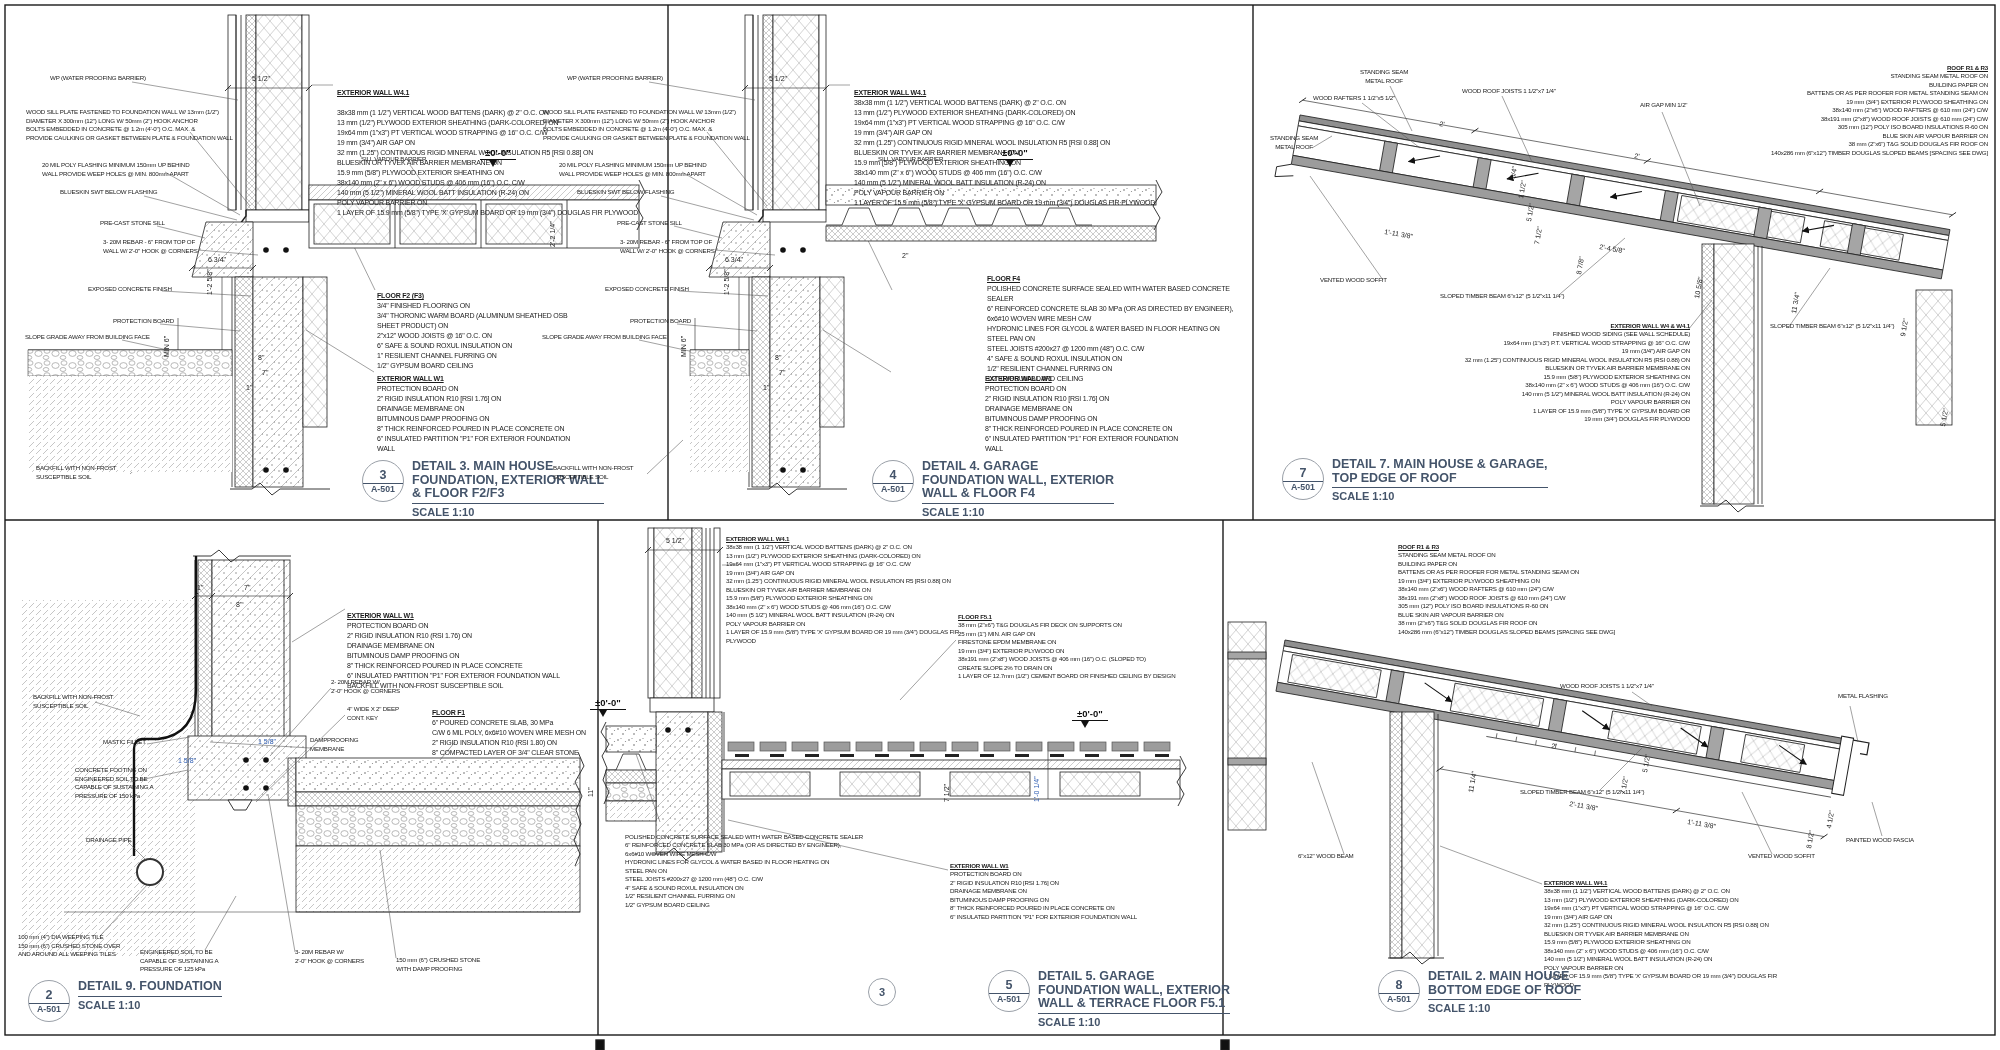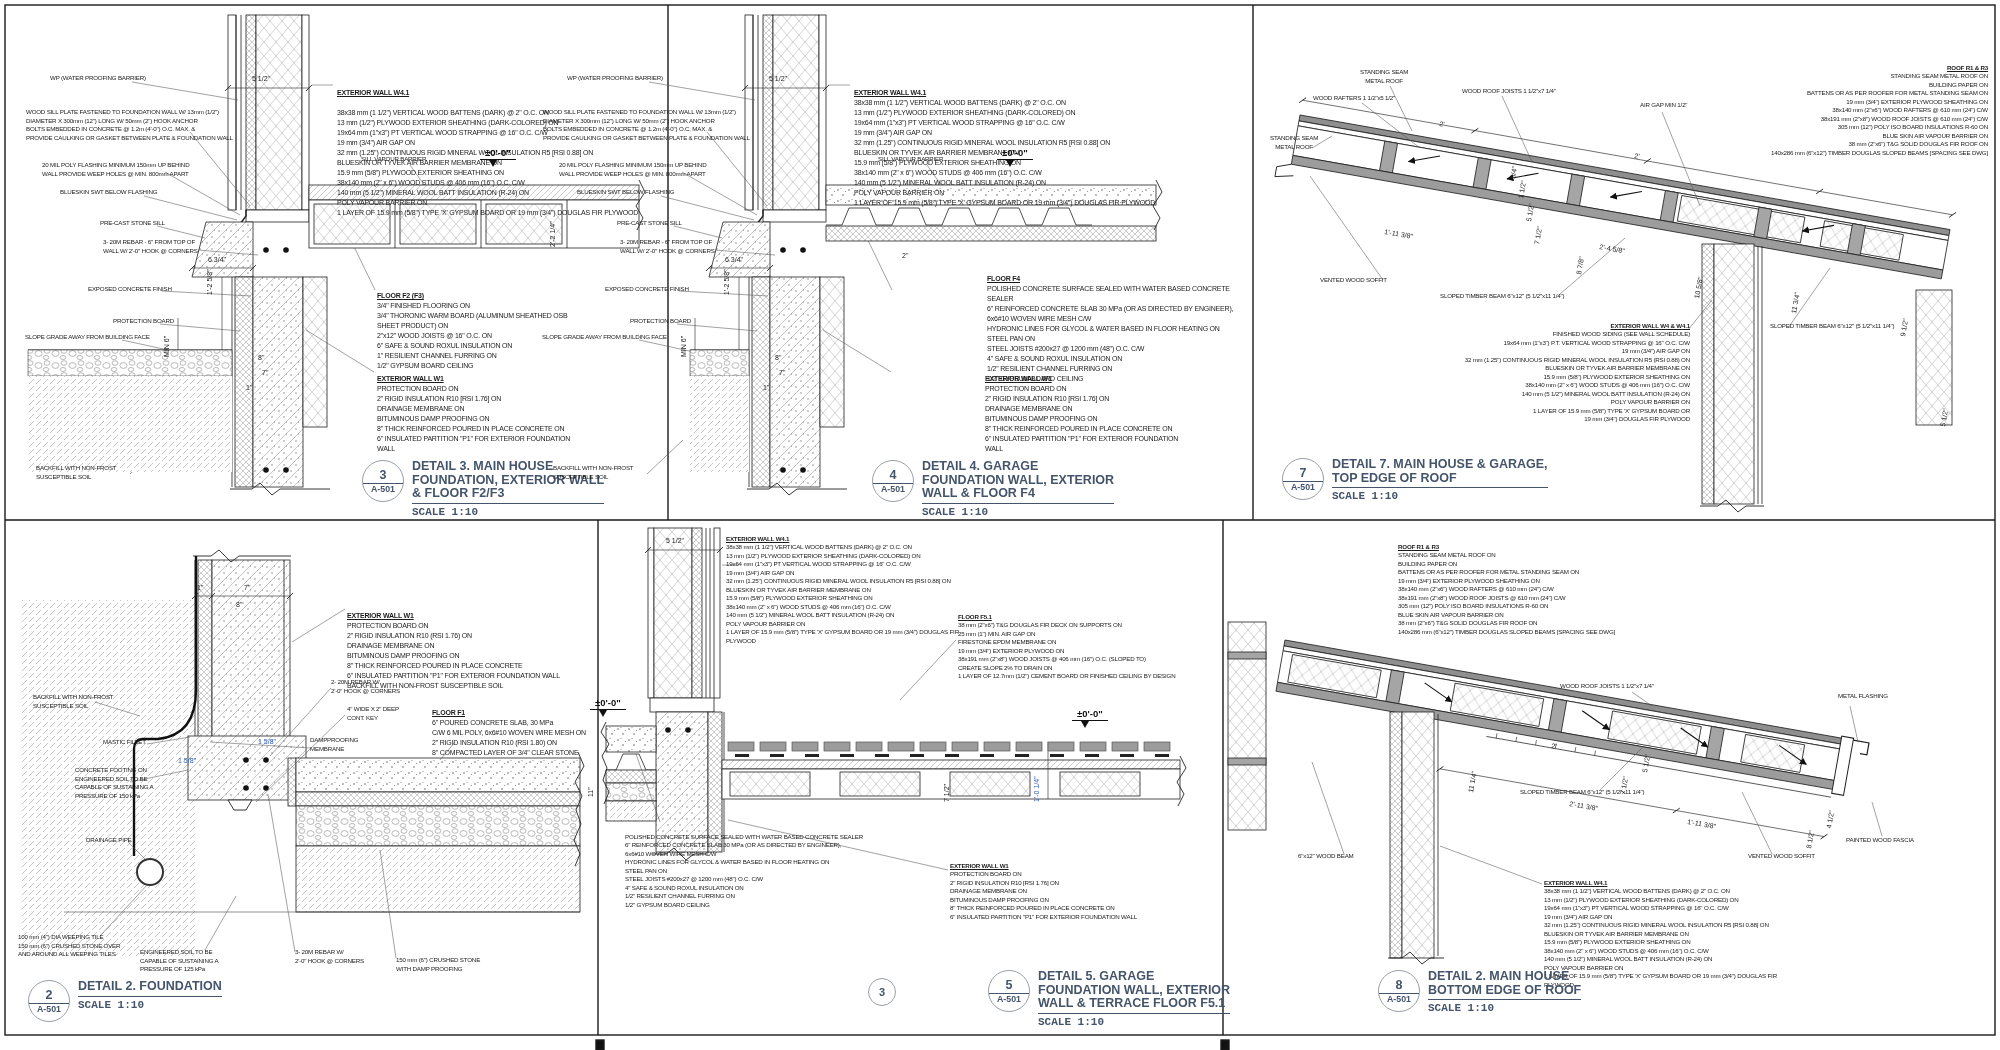--- a/index.html
+++ b/index.html
@@ -20,21 +20,21 @@
   .lvl .ln{display:block;border-bottom:1.6px solid #111;padding:0 5px 1px;}
   .lvl .tri{display:block;width:0;height:0;border:4.5px solid transparent;border-top:7px solid #111;margin-left:9px;}
   .tblock{position:absolute;display:flex;gap:8px;align-items:flex-start;}
   .badge{width:40px;height:40px;border:1.2px solid #9aa0a8;border-radius:50%;flex:none;
          display:flex;flex-direction:column;align-items:center;justify-content:center;color:#44546A;background:#fff;}
   .badge .bn{font-size:12.5px;font-weight:700;line-height:13px;}
   .badge .bl{width:40px;border-top:1.4px solid #44546A;margin:1px 0;}
   .badge .br{font-size:8.8px;font-weight:700;line-height:9px;}
   .ttl{color:#44546A;}
   .ttl .t{font-size:12.5px;font-weight:700;line-height:13.5px;white-space:pre-line;border-bottom:1.3px solid #44546A;padding-bottom:2px;}
-  .ttl .s{font-size:11px;font-weight:700;padding-top:2px;font-family:Liberation Mono, monospace;}
+  .ttl .s{font-size:11px;font-weight:700;padding-top:2px;}
   .bub{position:absolute;width:26px;height:26px;border:1.2px solid #9aa0a8;border-radius:50%;color:#44546A;
        font-size:11px;font-weight:700;display:flex;align-items:center;justify-content:center;background:#fff;}
 </style>
 </head>
 <body>
 
 <div class="sheet">
 
 <svg class="lw" width="2000" height="1050" viewBox="0 0 2000 1050">
 <defs>
@@ -636,21 +636,21 @@
 <div class="dim" style="left:236px;top:601px"><span>8"</span></div>
 <div class="dim blue" style="left:178px;top:757px"><span>1 5/8"</span></div>
 <div class="dim blue" style="left:258px;top:738px"><span>1 5/8"</span></div>
 <div class="tblock" style="left:28px;top:980px">
   <div class="badge">
     <span class="bn">2</span>
         <span class="bl"></span>
         <span class="br">A-501</span>
   </div>
   <div class="ttl">
-    <div class="t">DETAIL 2. FOUNDATION</div>
+    <div class="t">DETAIL 9. FOUNDATION</div>
     <div class="s">SCALE 1:10</div>
   </div>
 </div>
 
 <div class="note sm" style="left:726px;top:526px;width:235px">
   <span class="nt">EXTERIOR WALL W4.1</span><span>38x38 mm (1 1/2") VERTICAL WOOD BATTENS (DARK) @ 2" O.C. ON
 13 mm (1/2") PLYWOOD EXTERIOR SHEATHING (DARK-COLORED) ON
 19x64 mm (1"x3") PT VERTICAL WOOD STRAPPING @ 16" O.C. C/W
 19 mm (3/4") AIR GAP ON
 32 mm (1.25") CONTINUOUS RIGID MINERAL WOOL INSULATION R5 [RSI 0.88] ON

